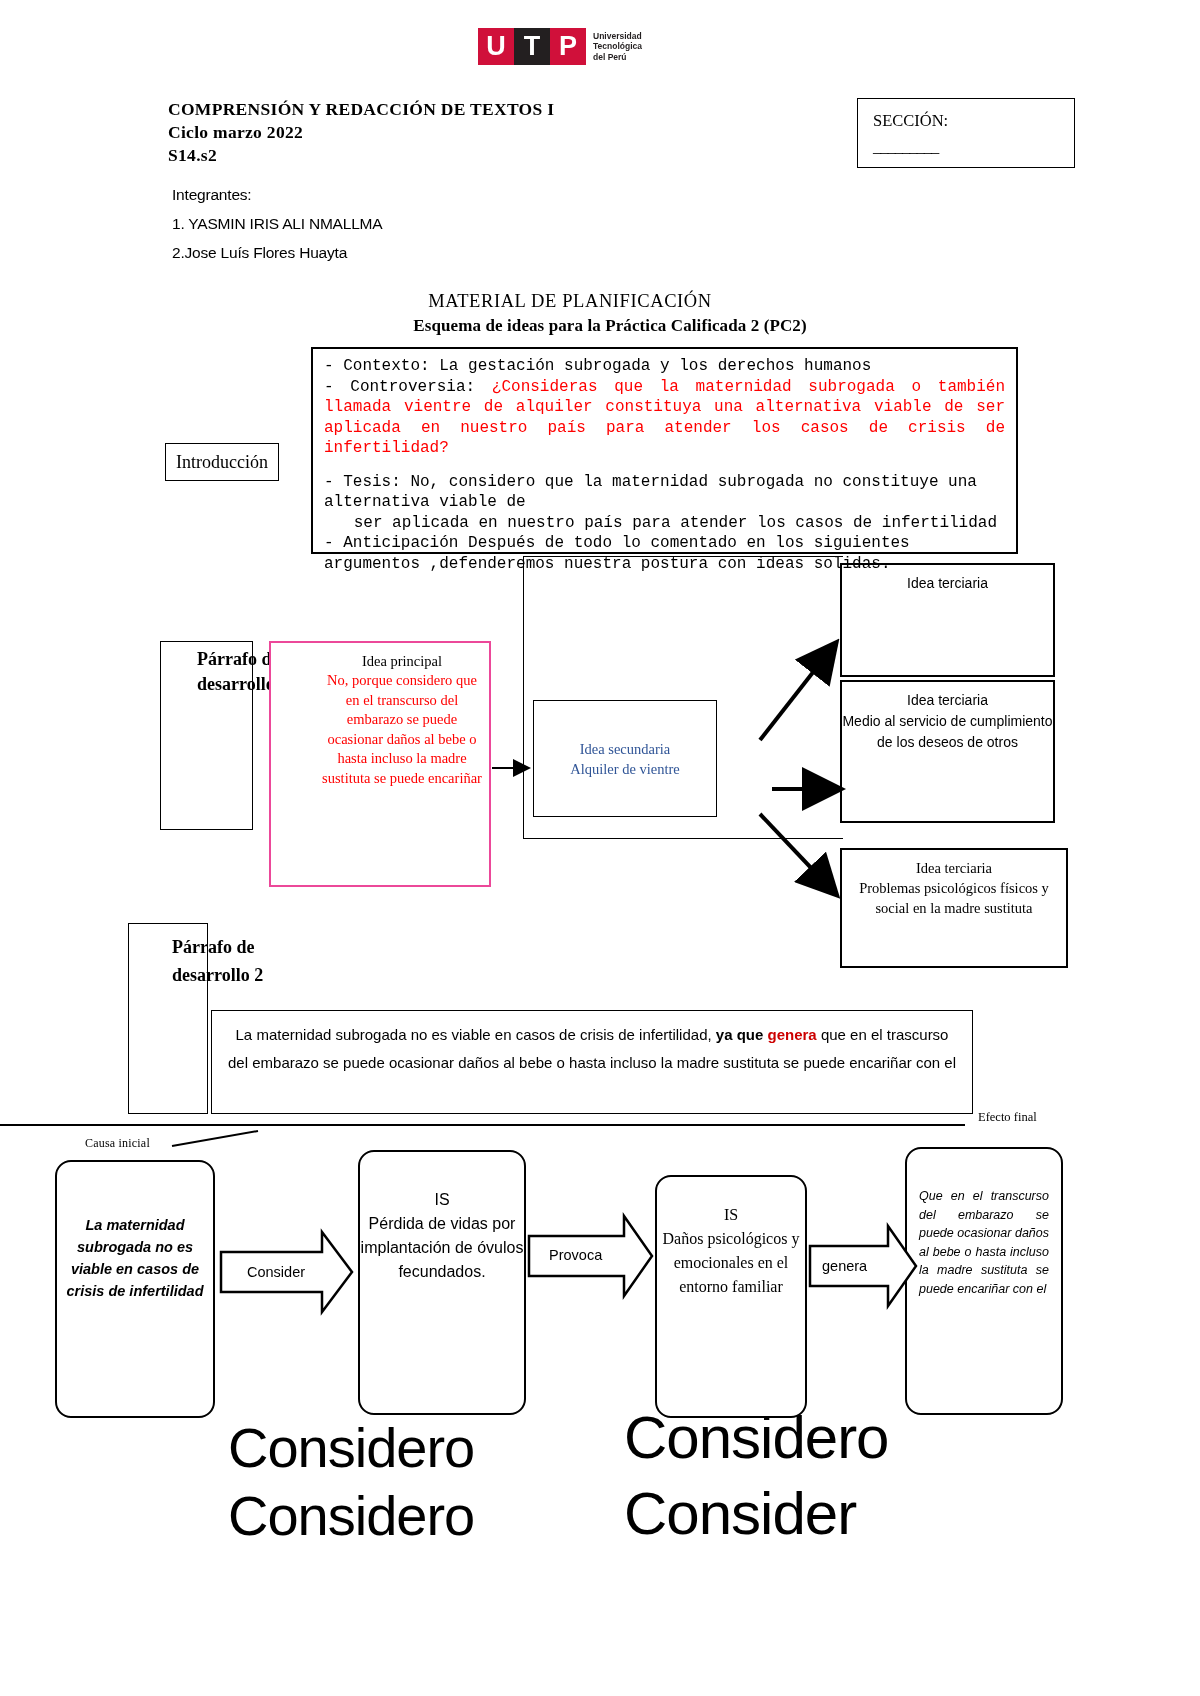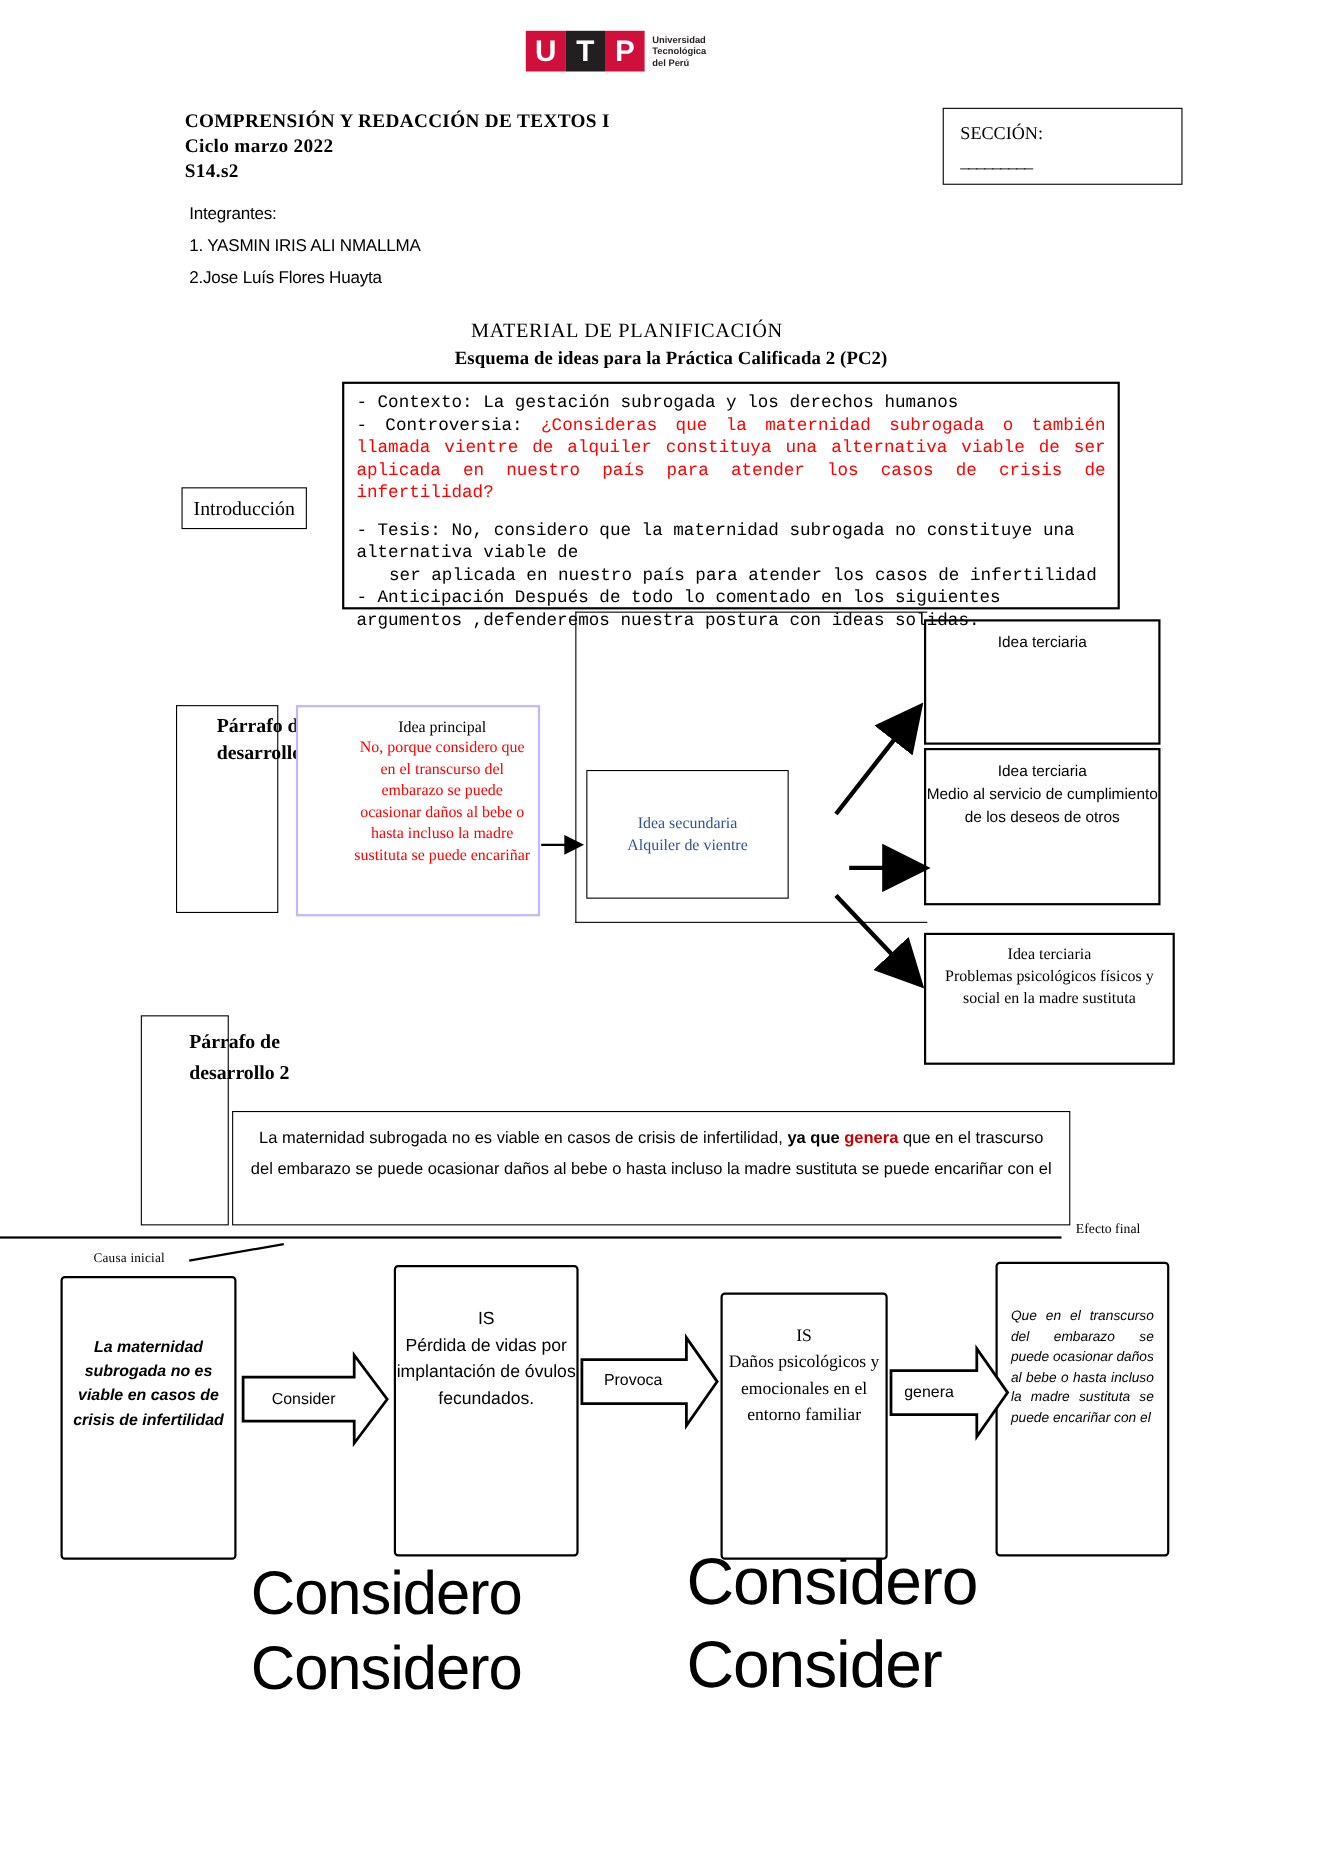--- a/index.html
+++ b/index.html
@@ -139,22 +139,22 @@
     left: 197px; top: 647px;
     width: 190px;
     font-size: 18px; font-weight: bold;
     line-height: 25px;
     z-index: 3;
   }
 
   
   #idea-principal {
     left: 269px; top: 641px;
-    width: 222px; height: 192px;
-    border: 2px solid #c4b5fd;
+    width: 222px; height: 246px;
+    border: 2px solid #ec4899;
     box-sizing: border-box;
     background: #fff;
     z-index: 5;
     text-align: center;
     padding-top: 9px;
     padding-left: 44px;
   }
   #ip-title { font-size: 14.5px; line-height: 19px; }
   #ip-text {
     font-size: 14.5px; line-height: 19.5px;
@@ -250,21 +250,21 @@
     left: 978px; top: 1110px;
     font-size: 12.5px;
   }
   #hline-right {
     left: 0px; top: 1124px; width: 965px; height: 0;
     border-top: 2px solid #000;
   }
 
   .roundbox {
     border: 2.5px solid #000;
-    border-radius: 4px;
+    border-radius: 16px;
     box-sizing: border-box;
     background: #fff;
     text-align: center;
     z-index: 2;
   }
   #fb1 {
     left: 55px; top: 1160px; width: 160px; height: 258px;
     font-family: "Liberation Sans", sans-serif;
     font-style: italic; font-weight: bold;
     font-size: 14.5px; line-height: 22px;

